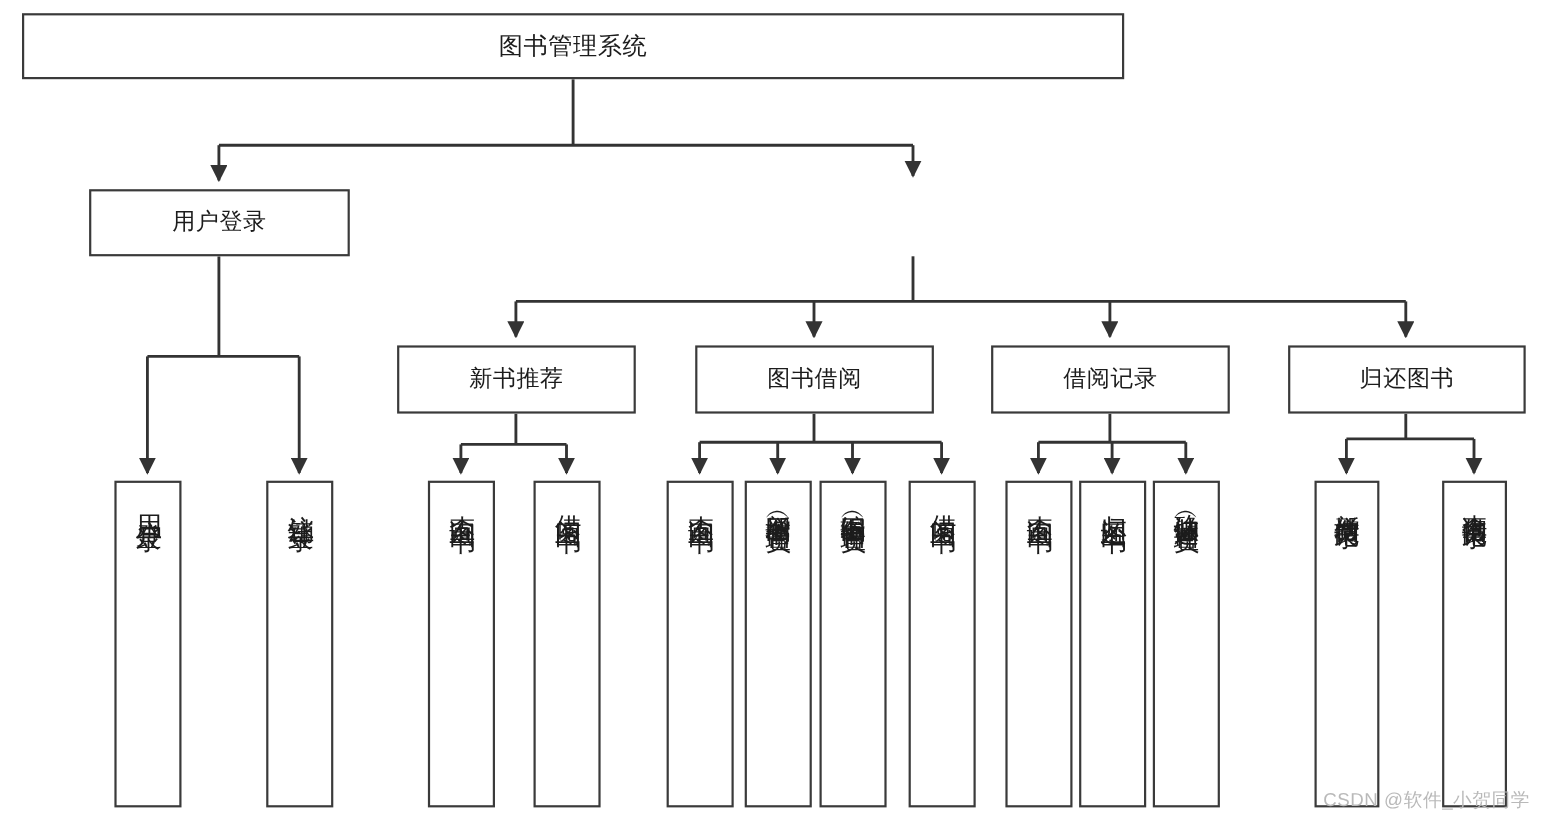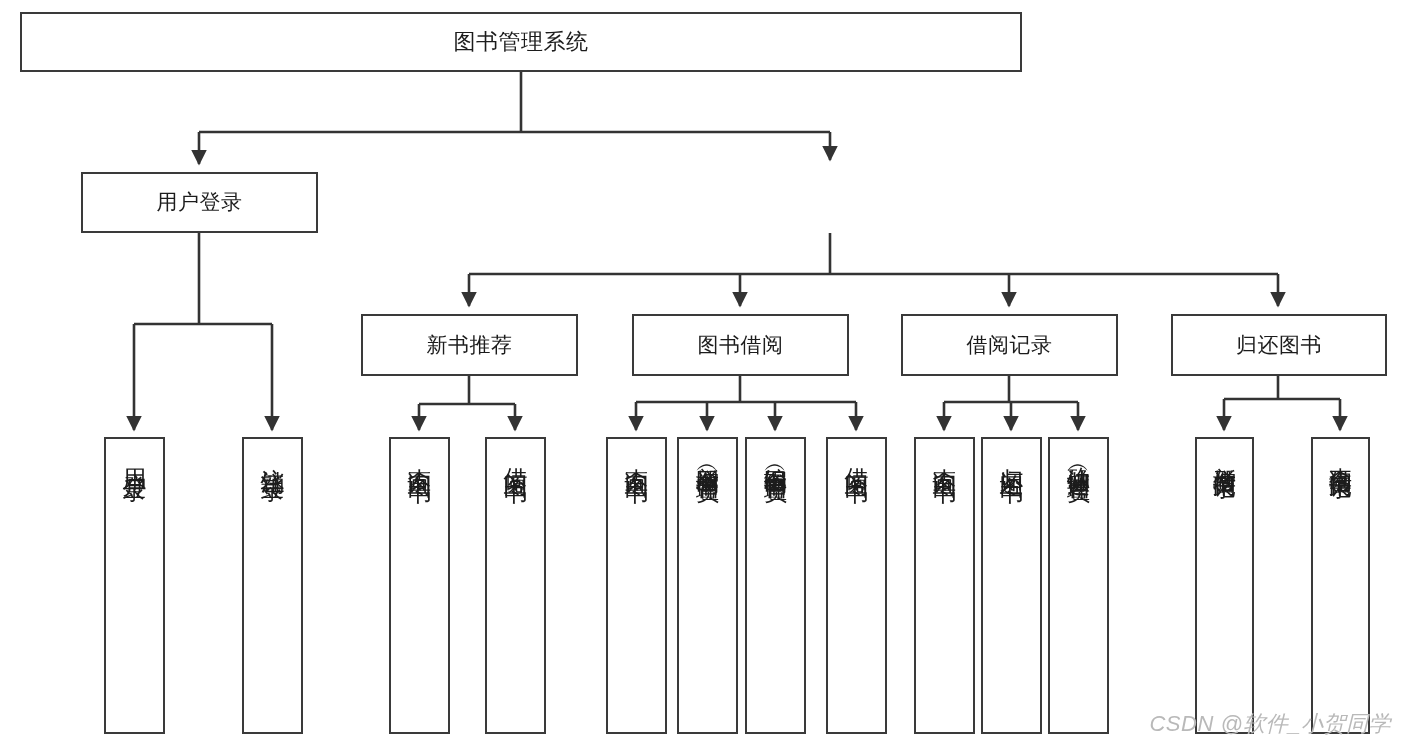--- a/index.html
+++ b/index.html
@@ -64,26 +64,25 @@
     white-space: nowrap;
   }
   .node.leaf.tall-text .node-label {
     font-size: 23px;
     letter-spacing: 2px;
   }
   #watermark {
     position: absolute;
     right: 14px;
     bottom: 8px;
-    font-size: 22px;
+    font-size: 17px;
     color: #b9b9b9;
     z-index: 5;
     white-space: nowrap;
     letter-spacing: 0.5px;
-    font-style: italic;
   }
 </style>
 </head>
 <body>
 
 <div id="diagram-root">
 
   <svg id="edges-layer" viewBox="0 0 1405 747" width="1405" height="747" xmlns="http://www.w3.org/2000/svg">
     <defs>
       <marker id="arrow" viewBox="0 0 10 10" refX="9" refY="5" markerWidth="6" markerHeight="6" orient="auto-start-reverse">

